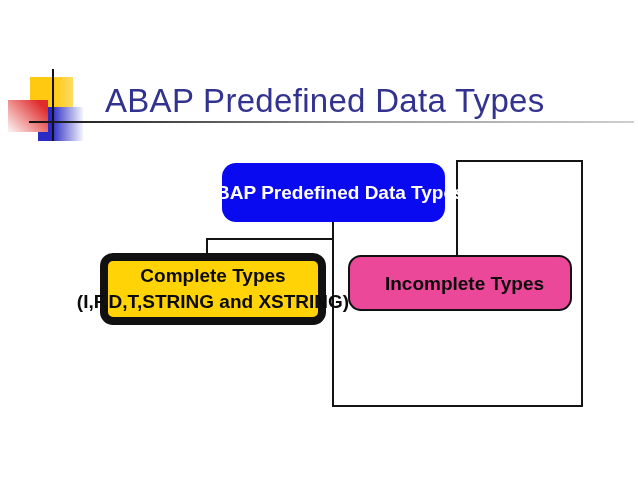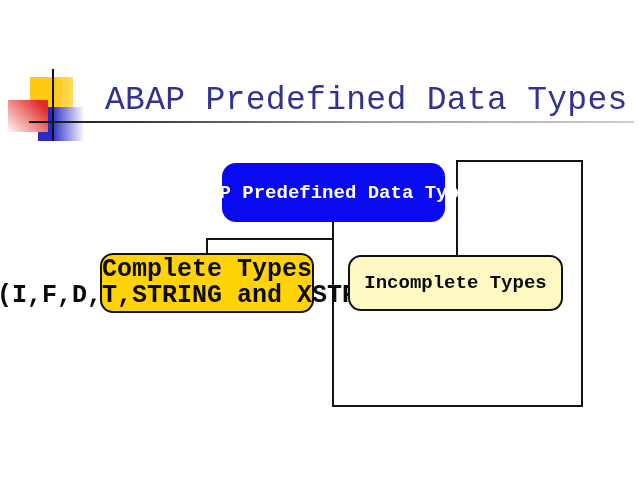--- a/index.html
+++ b/index.html
@@ -1,21 +1,21 @@
 <!DOCTYPE html>
 <html><head>
 <meta charset="utf-8">
 <style>
   html,body{margin:0;padding:0;background:#ffffff;}
   .slide{
     position:relative;
     width:638px;height:478px;
     background:#ffffff;
     overflow:hidden;
-    font-family:Liberation Mono, monospace;
+    font-family:Liberation Sans, sans-serif;
   }
   
   .sq{position:absolute;}
   .sq-yellow{left:30px;top:77px;width:43px;height:43px;z-index:1;
     background-image:linear-gradient(90deg,rgba(255,255,255,0) 55%,rgba(255,255,255,.35) 100%);}
   .sq-blue{left:38px;top:107px;width:45px;height:34px;z-index:2;
     background-image:linear-gradient(90deg,rgba(255,255,255,0) 30%,rgba(255,255,255,.95) 100%);}
   .sq-red{left:8px;top:100px;width:40px;height:32px;z-index:3;
     background-image:linear-gradient(225deg,rgba(255,255,255,0) 15%,rgba(255,255,255,.9) 95%);}
   .logo-vline{position:absolute;left:52px;top:69px;width:2px;height:72px;z-index:5;}
@@ -44,22 +44,22 @@
     text-align:center;font-weight:bold;
   }
   .node span{white-space:nowrap;}
   .node-root{
     left:222px;top:163px;width:223px;height:59px;
     border-radius:14px;z-index:40;
     font-size:19px;
   }
   .node-complete{
     left:100px;top:253px;width:210px;height:56px;
-    border-radius:13px;border:2px solid #0369a1;z-index:20;
-    font-size:25px;line-height:26px;color:#0b0b0b;
+    border-radius:13px;border:8px solid #0369a1;z-index:20;
+    font-size:19px;line-height:26px;color:#0b0b0b;
   }
   .node-incomplete{
     left:348px;top:255px;width:211px;height:52px;
     border-radius:13px;border:2px solid #111;z-index:30;
     font-size:19px;line-height:25px;color:#0b0b0b;
   }
 </style>
 </head>
 <body>
 
@@ -79,21 +79,21 @@
   <div class="conn conn-bottom-h" style="background-color: rgb(20, 20, 20);"></div>
   <div class="conn conn-right-v" style="background-color: rgb(20, 20, 20);"></div>
   <div class="conn conn-top-h" style="background-color: rgb(20, 20, 20);"></div>
   <div class="conn conn-incomplete-drop" style="background-color: rgb(20, 20, 20);"></div>
 
   <div class="node node-complete" style="background-color: rgb(255, 211, 6); border-color: rgb(17, 17, 17);">
     <span>Complete Types</span>
     <span>(I,F,D,T,STRING and XSTRING)</span>
   </div>
 
-  <div class="node node-incomplete" style="background-color: #fef9c3; border-color: rgb(17, 17, 17);">
+  <div class="node node-incomplete" style="background-color: #ec4899; border-color: rgb(17, 17, 17); padding-left: 9px;">
     <span>Incomplete Types</span>
   </div>
 
   <div class="node node-root" style="background-color: rgb(10, 10, 240);">
     <span style="color: rgb(255, 255, 255);">ABAP Predefined Data Types</span>
   </div>
 
 </div>
 
 </body></html>

